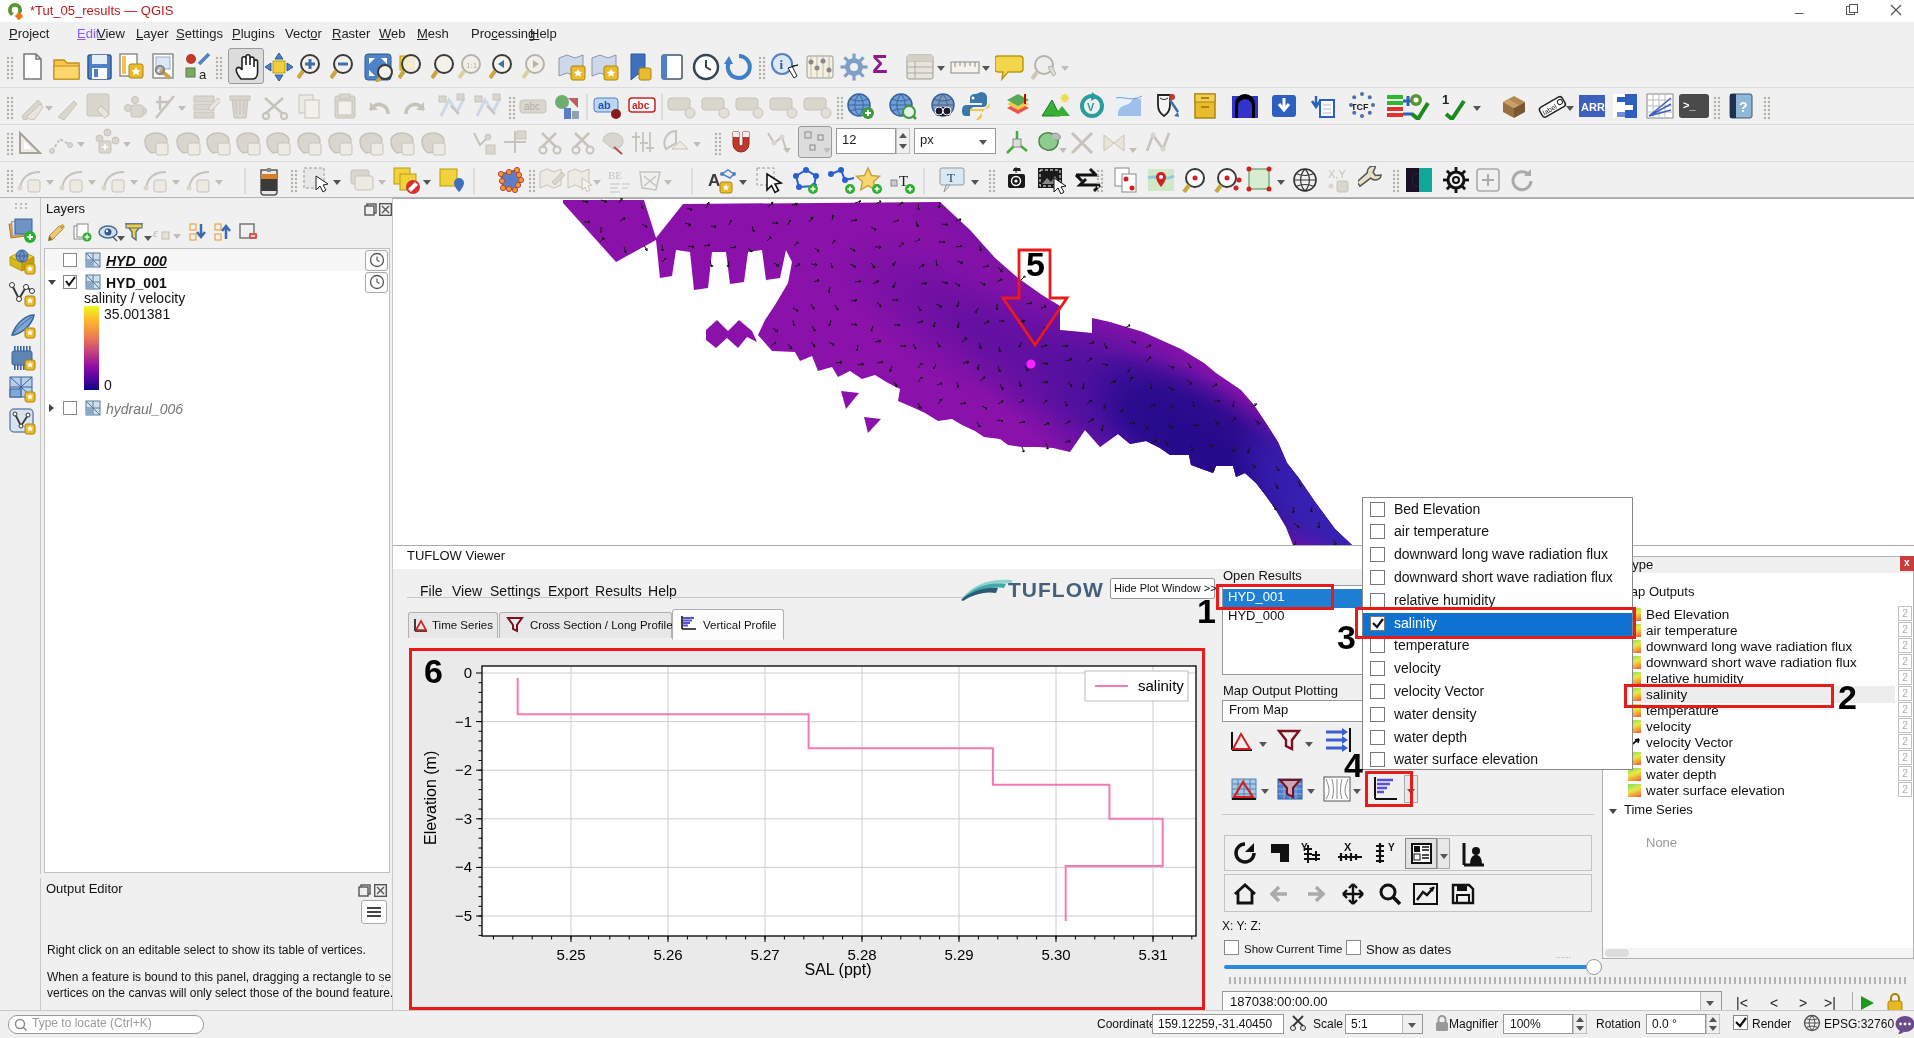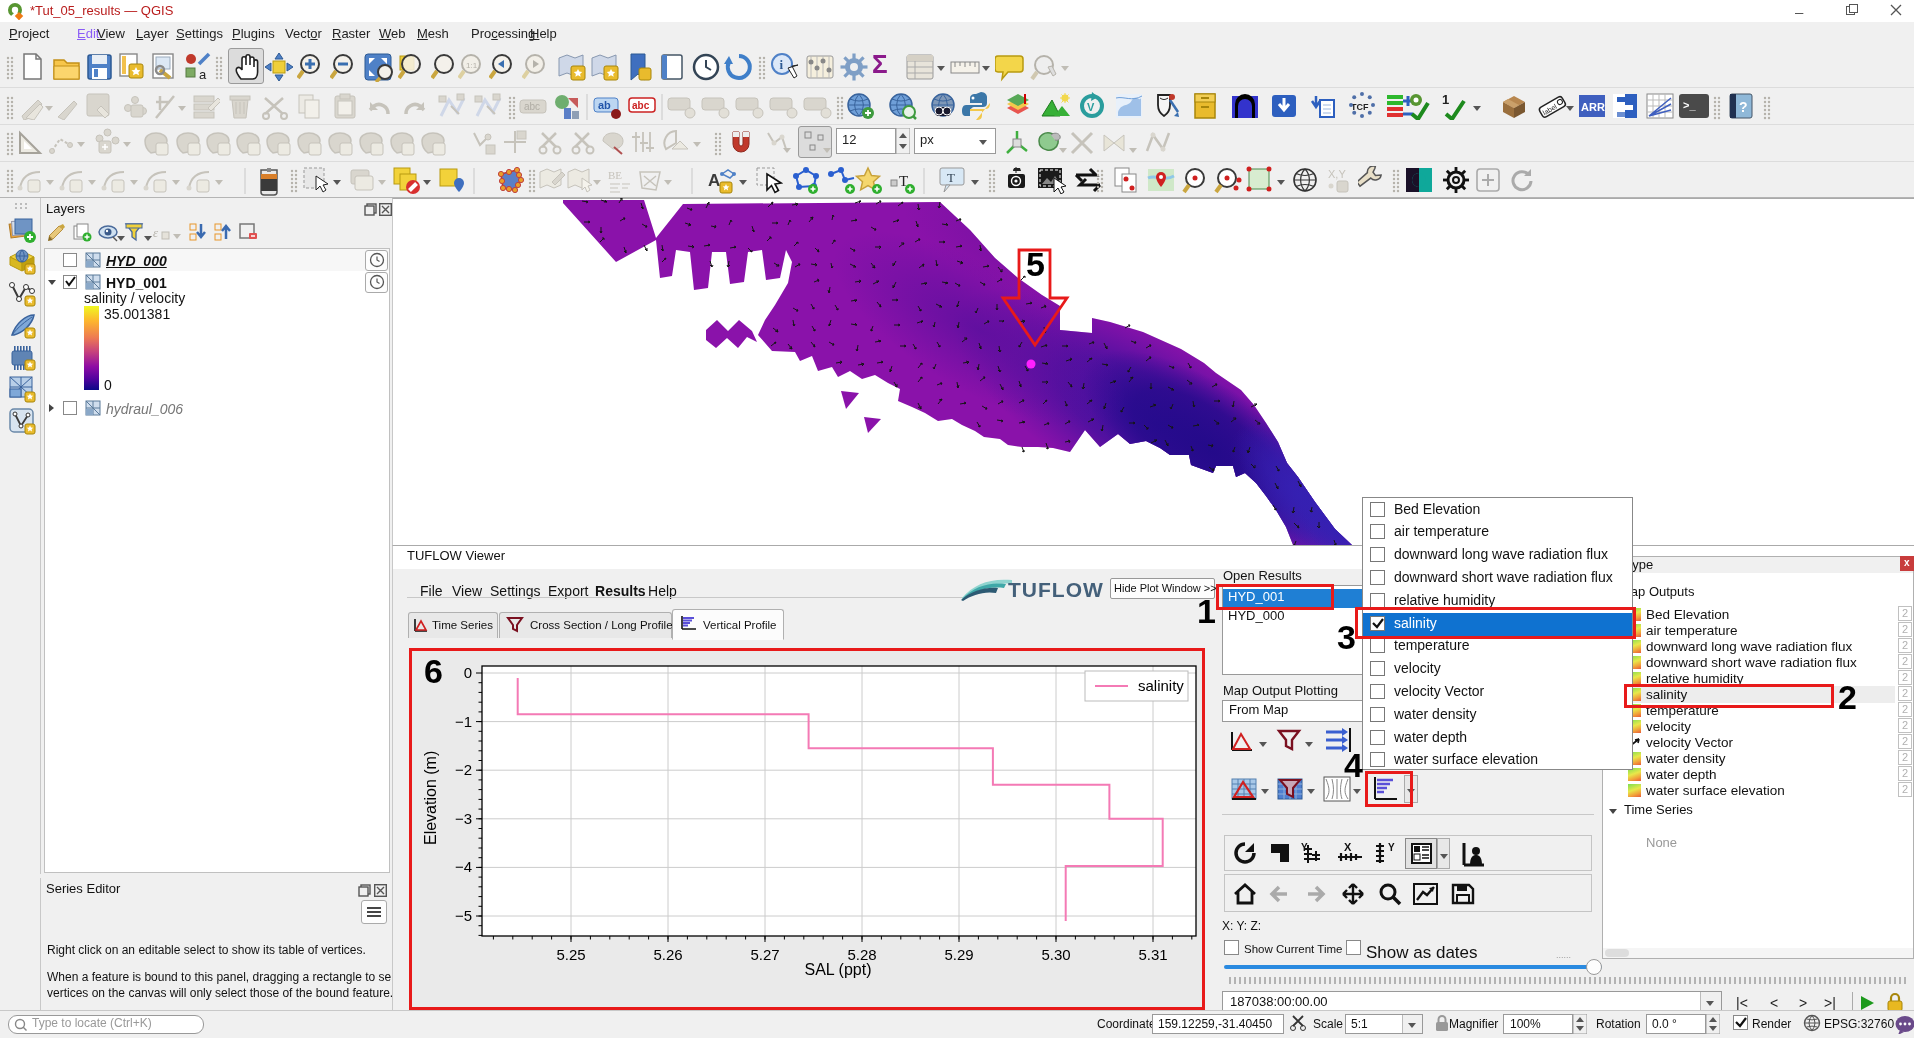--- a/index.html
+++ b/index.html
@@ -1284,21 +1284,21 @@
 <div style="left:63px;top:401px;width:14px;height:14px;background:#fff;border:1px solid #888"></div>
 <svg style="left:85px;top:400px" width="16" height="16" viewBox="0 0 16 16">
     <rect x="1" y="1" width="14" height="14" fill="#cfdded" stroke="#5a7a9a"></rect>
     <path d="M1 1 L15 15 M8 1 v14 M1 8 h14" stroke="#5a7a9a"></path>
     <rect x="1" y="9" width="7" height="6" fill="#8aa8c8"></rect>
   </svg>
 <div class="t" style="left:106px;top:401px;font-size:14px;color:#777;font-weight:normal;"><i>hydraul_006</i></div>
 <div class="" style="left:40px;top:874px;width:352px;height:4px;background:#f0f0f0;"></div>
 <div class="t" style="left:205px;top:872px;font-size:9px;color:#999;font-weight:normal;">......</div>
 <div class="" style="left:40px;top:878px;width:352px;height:132px;background:#f0f0f0;border-left:1px solid #c8c8c8;"></div>
-<div class="t" style="left:46px;top:882px;font-size:13px;color:#111;font-weight:normal;">Series Editor</div>
+<div class="t" style="left:46px;top:882px;font-size:13px;color:#111;font-weight:normal;">Output Editor</div>
 <svg style="left:358px;top:884px" width="13" height="13" viewBox="0 0 13 13">
     <rect x="3" y="1" width="9" height="9" fill="none" stroke="#555" stroke-width="1.4"></rect>
     <rect x="1" y="3" width="9" height="9" fill="#f0f0f0" stroke="#555" stroke-width="1.4"></rect>
   </svg>
 <svg style="left:374px;top:884px" width="13" height="13" viewBox="0 0 13 13">
     <rect x="0.7" y="0.7" width="11.6" height="11.6" fill="none" stroke="#555" stroke-width="1.4"></rect>
     <path d="M3 3 L10 10 M10 3 L3 10" stroke="#555" stroke-width="1.4"></path>
   </svg>
 <div style="left:361px;top:900px;width:26px;height:24px;background:#fdfdfd;border:1px solid #aaa;border-radius:3px"></div>
 <svg style="left:366px;top:906px" width="16" height="12" viewBox="0 0 16 12">
@@ -1566,21 +1566,21 @@
       <path d="M24 5 H55 V53 H72 L40 100 L8 53 H24 Z" fill="none" stroke="#e81a1a" stroke-width="2.8"></path>
     </svg>
 <div class="t" style="left:1026px;top:245px;font-size:34px;color:#000;font-weight:bold;">5</div>
 <div class="" style="left:392px;top:545px;width:1522px;height:24px;background:#fff;border-left:1px solid #c8c8c8;border-top:1px solid #aaa;"></div>
 <div class="t" style="left:407px;top:549px;font-size:13px;color:#111;font-weight:normal;">TUFLOW Viewer</div>
 <div class="" style="left:392px;top:569px;width:1522px;height:441px;background:#f0f0f0;border-left:1px solid #c8c8c8;"></div>
 <div class="t" style="left:420px;top:583px;font-size:14px;color:#111;font-weight:normal;"><span class="u">F</span>ile</div>
 <div class="t" style="left:452px;top:583px;font-size:14px;color:#111;font-weight:normal;"><span class="u">V</span>iew</div>
 <div class="t" style="left:490px;top:583px;font-size:14px;color:#111;font-weight:normal;"><span class="u">S</span>ettings</div>
 <div class="t" style="left:548px;top:583px;font-size:14px;color:#111;font-weight:normal;"><span class="u">E</span>xport</div>
-<div class="t" style="left:595px;top:583px;font-size:14px;color:#111;font-weight:bold;"><span class="u">R</span>esults</div>
+<div class="t" style="left:595px;top:583px;font-size:14px;color:#111;font-weight:normal;"><span class="u">R</span>esults</div>
 <div class="t" style="left:648px;top:583px;font-size:14px;color:#111;font-weight:normal;"><span class="u">H</span>elp</div>
 <div class="" style="left:407px;top:597px;width:560px;height:1px;background:#c8c8c8;"></div>
 <svg style="left:960px;top:576px" width="58" height="26" viewBox="0 0 58 26">
       <path d="M2 22 C14 8 30 2 52 4 L52 8 C32 6 16 12 4 23 z" fill="#8fd4cf"></path>
       <path d="M2 23 C14 11 28 6 46 8 L44 12 C28 10 14 15 4 24z" fill="#3fa8a8"></path>
       <path d="M1 24 C12 15 24 11 38 12 L36 17 C24 15 12 19 3 25z" fill="#2d5a73"></path>
     </svg>
 <div class="t" style="left:1008px;top:578px;font-size:21px;color:#44607a;font-weight:bold;letter-spacing:1px">TUFLOW</div>
 <div class="" style="left:1110px;top:578px;width:105px;height:21px;background:#fdfdfd;border:1px solid #999;border-radius:2px"></div>
 <div class="t" style="left:1114px;top:582px;font-size:11px;color:#111;font-weight:normal;">Hide Plot Window &gt;&gt;</div>
@@ -1838,21 +1838,21 @@
   </svg>
 <svg style="left:1450px;top:882px" width="26" height="24" viewBox="0 0 26 24">
     <path d="M3 3 h16 l4 4 v14 h-20z" fill="none" stroke="#111" stroke-width="2.4"></path>
     <rect x="7" y="3" width="10" height="6" fill="#111"></rect>
     <rect x="7" y="13" width="12" height="8" fill="none" stroke="#111" stroke-width="2"></rect>
   </svg>
 <div class="t" style="left:1222px;top:920px;font-size:12px;color:#111;font-weight:normal;">X: Y: Z:</div>
 <div style="left:1224px;top:940px;width:15px;height:15px;background:#fff;border:1px solid #888"></div>
 <div class="t" style="left:1244px;top:943px;font-size:11.5px;color:#111;font-weight:normal;">Show Current Time</div>
 <div style="left:1346px;top:940px;width:15px;height:15px;background:#fff;border:1px solid #888"></div>
-<div class="t" style="left:1366px;top:943px;font-size:17px;color:#111;font-weight:normal;text-align:center;">Show as dates</div>
+<div class="t" style="left:1366px;top:943px;font-size:13px;color:#111;font-weight:normal;text-align:center;">Show as dates</div>
 <div class="t" style="left:1556px;top:950px;font-size:9px;color:#999;font-weight:normal;">......</div>
 <div class="" style="left:1224px;top:965px;width:378px;height:4px;background:#2a8ae0;border-radius:2px;"></div>
 <div style="left:1586px;top:959px;width:16px;height:16px;background:#fdfdfd;border:1px solid #999;border-radius:8px;"></div>
 <svg style="left:1228px;top:976px" width="680" height="9" viewBox="0 0 680 9">
     <line x1="2" y1="1" x2="2" y2="8" stroke="#777"></line>
     <line x1="7" y1="1" x2="7" y2="8" stroke="#777"></line>
     <line x1="12" y1="1" x2="12" y2="8" stroke="#777"></line>
     <line x1="17" y1="1" x2="17" y2="8" stroke="#777"></line>
     <line x1="22" y1="1" x2="22" y2="8" stroke="#777"></line>
     <line x1="27" y1="1" x2="27" y2="8" stroke="#777"></line>

